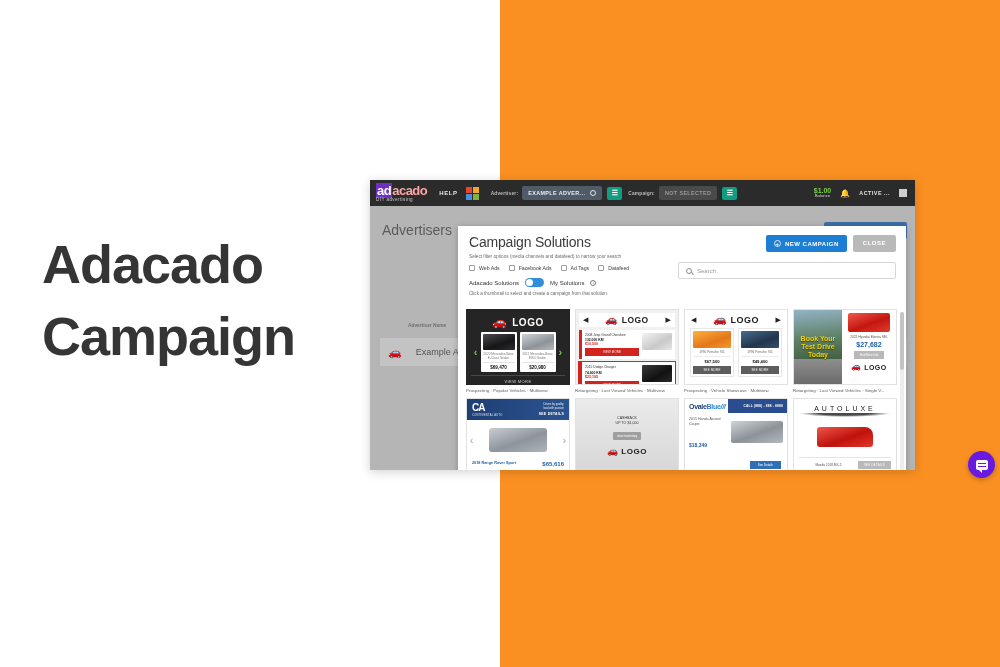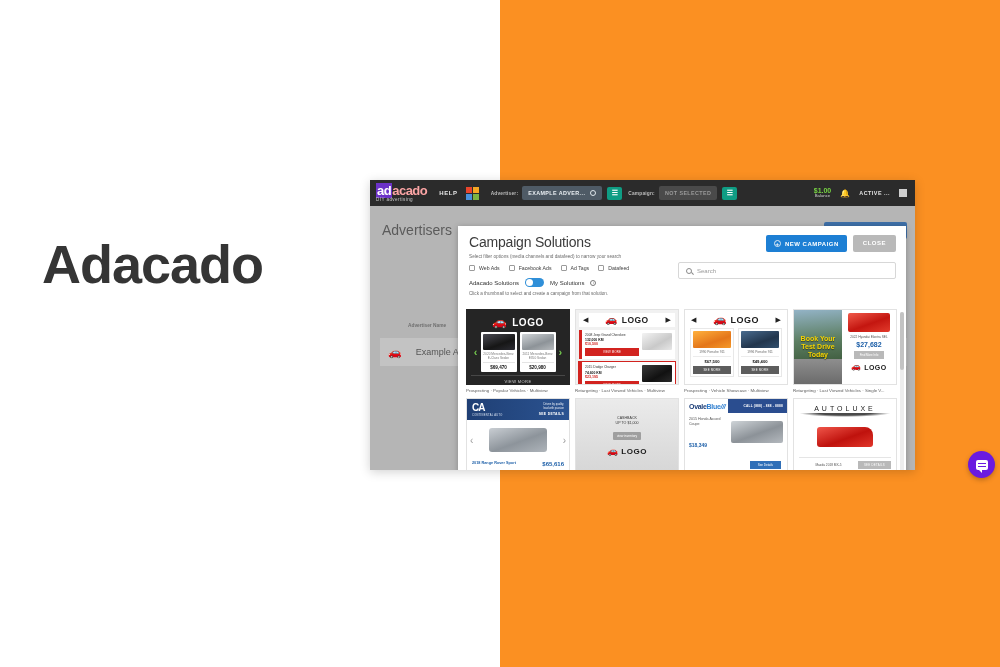--- a/index.html
+++ b/index.html
@@ -308,20 +308,21 @@
 </head>
 <body>
 
 <div id="bg-white"></div>
 <div id="bg-orange-right"></div>
 <div id="bg-white-block"></div>
 <div id="bg-orange-block"></div>
 
 <div id="headline">
   <div>Adacado</div>
+  <div>Campaign</div>
 </div>
 
 <div id="app-window">
 
   <div class="topbar">
     <div class="logo">
       <div class="logo-word">
         <span class="ad1">ad</span><span class="rest">acado</span>
       </div>
       <div class="logo-sub">DIY advertising</div>

